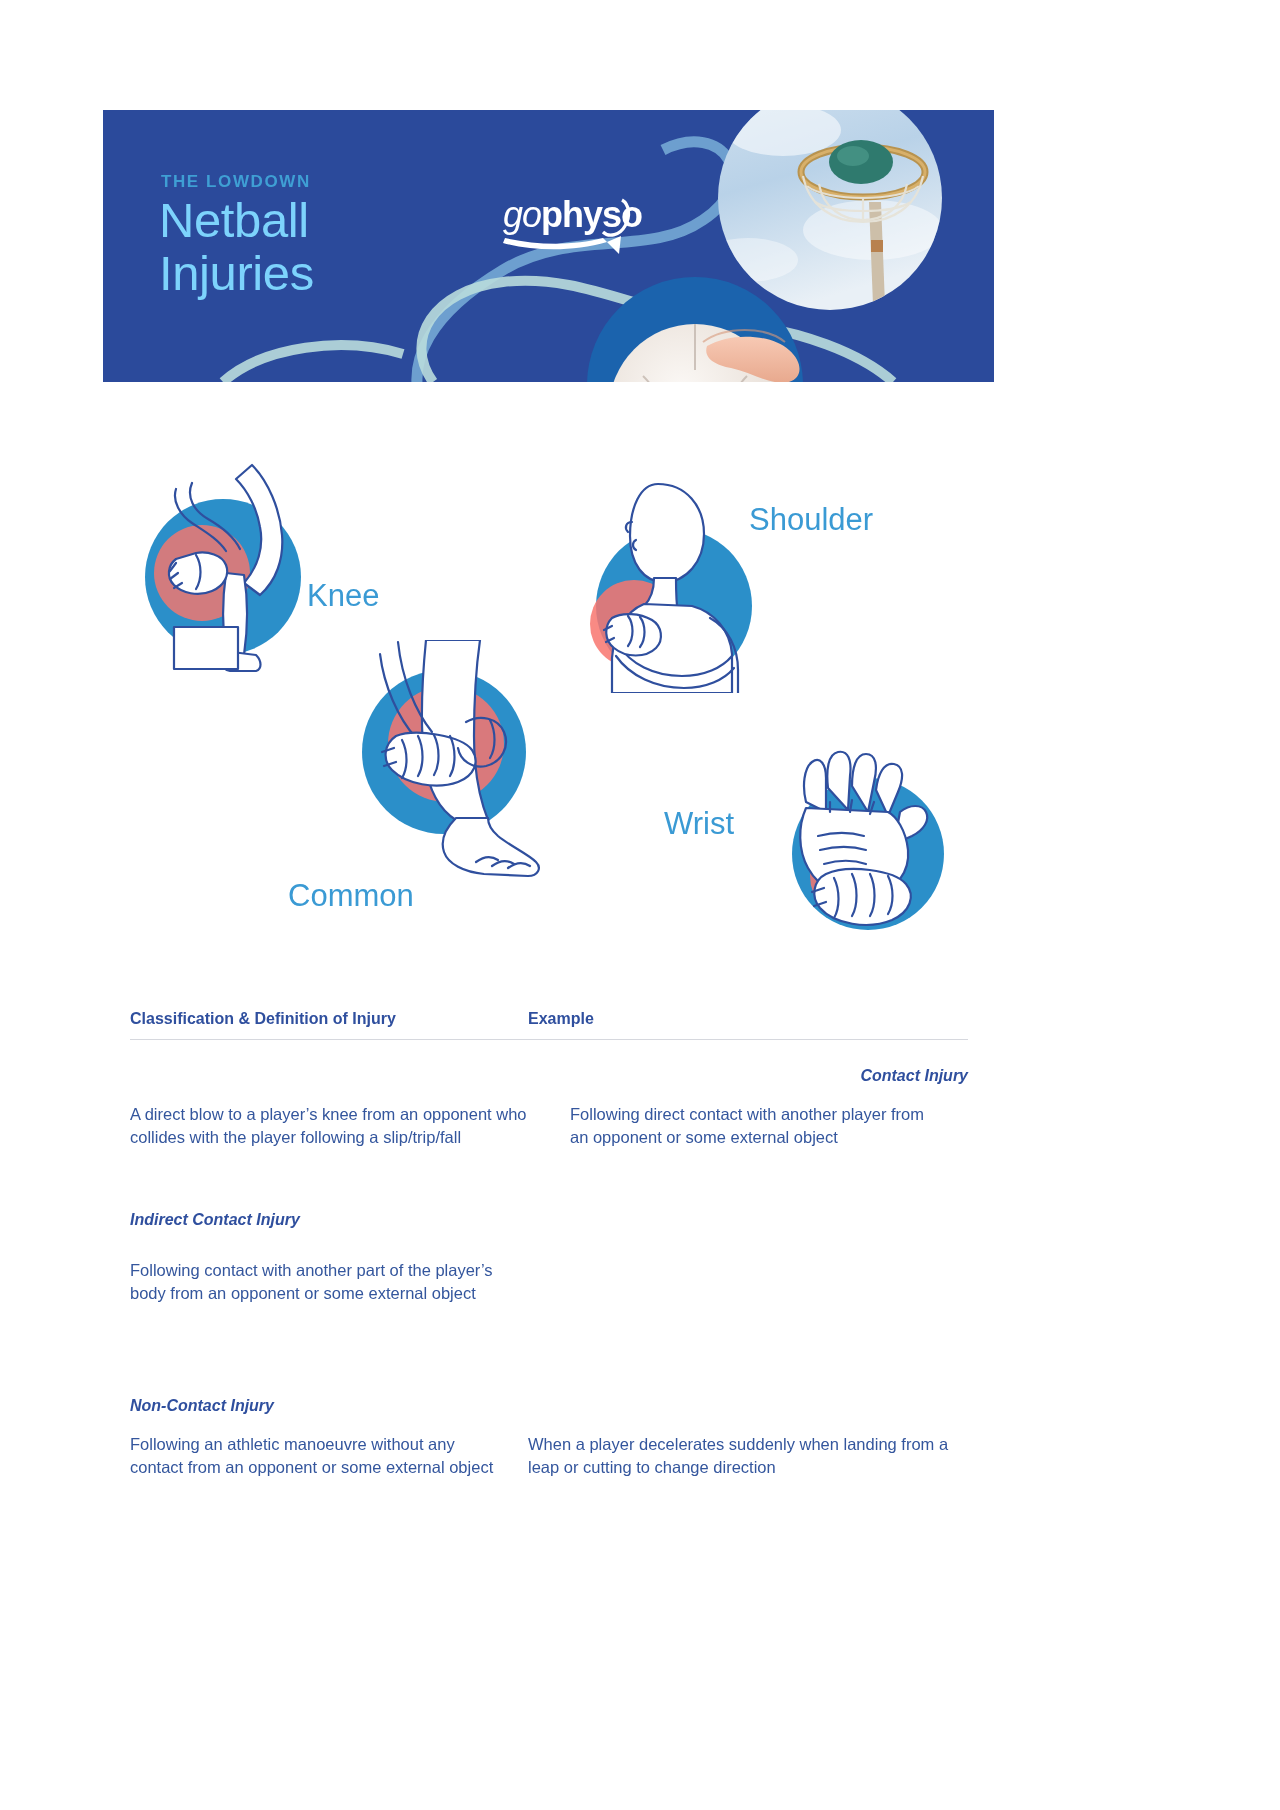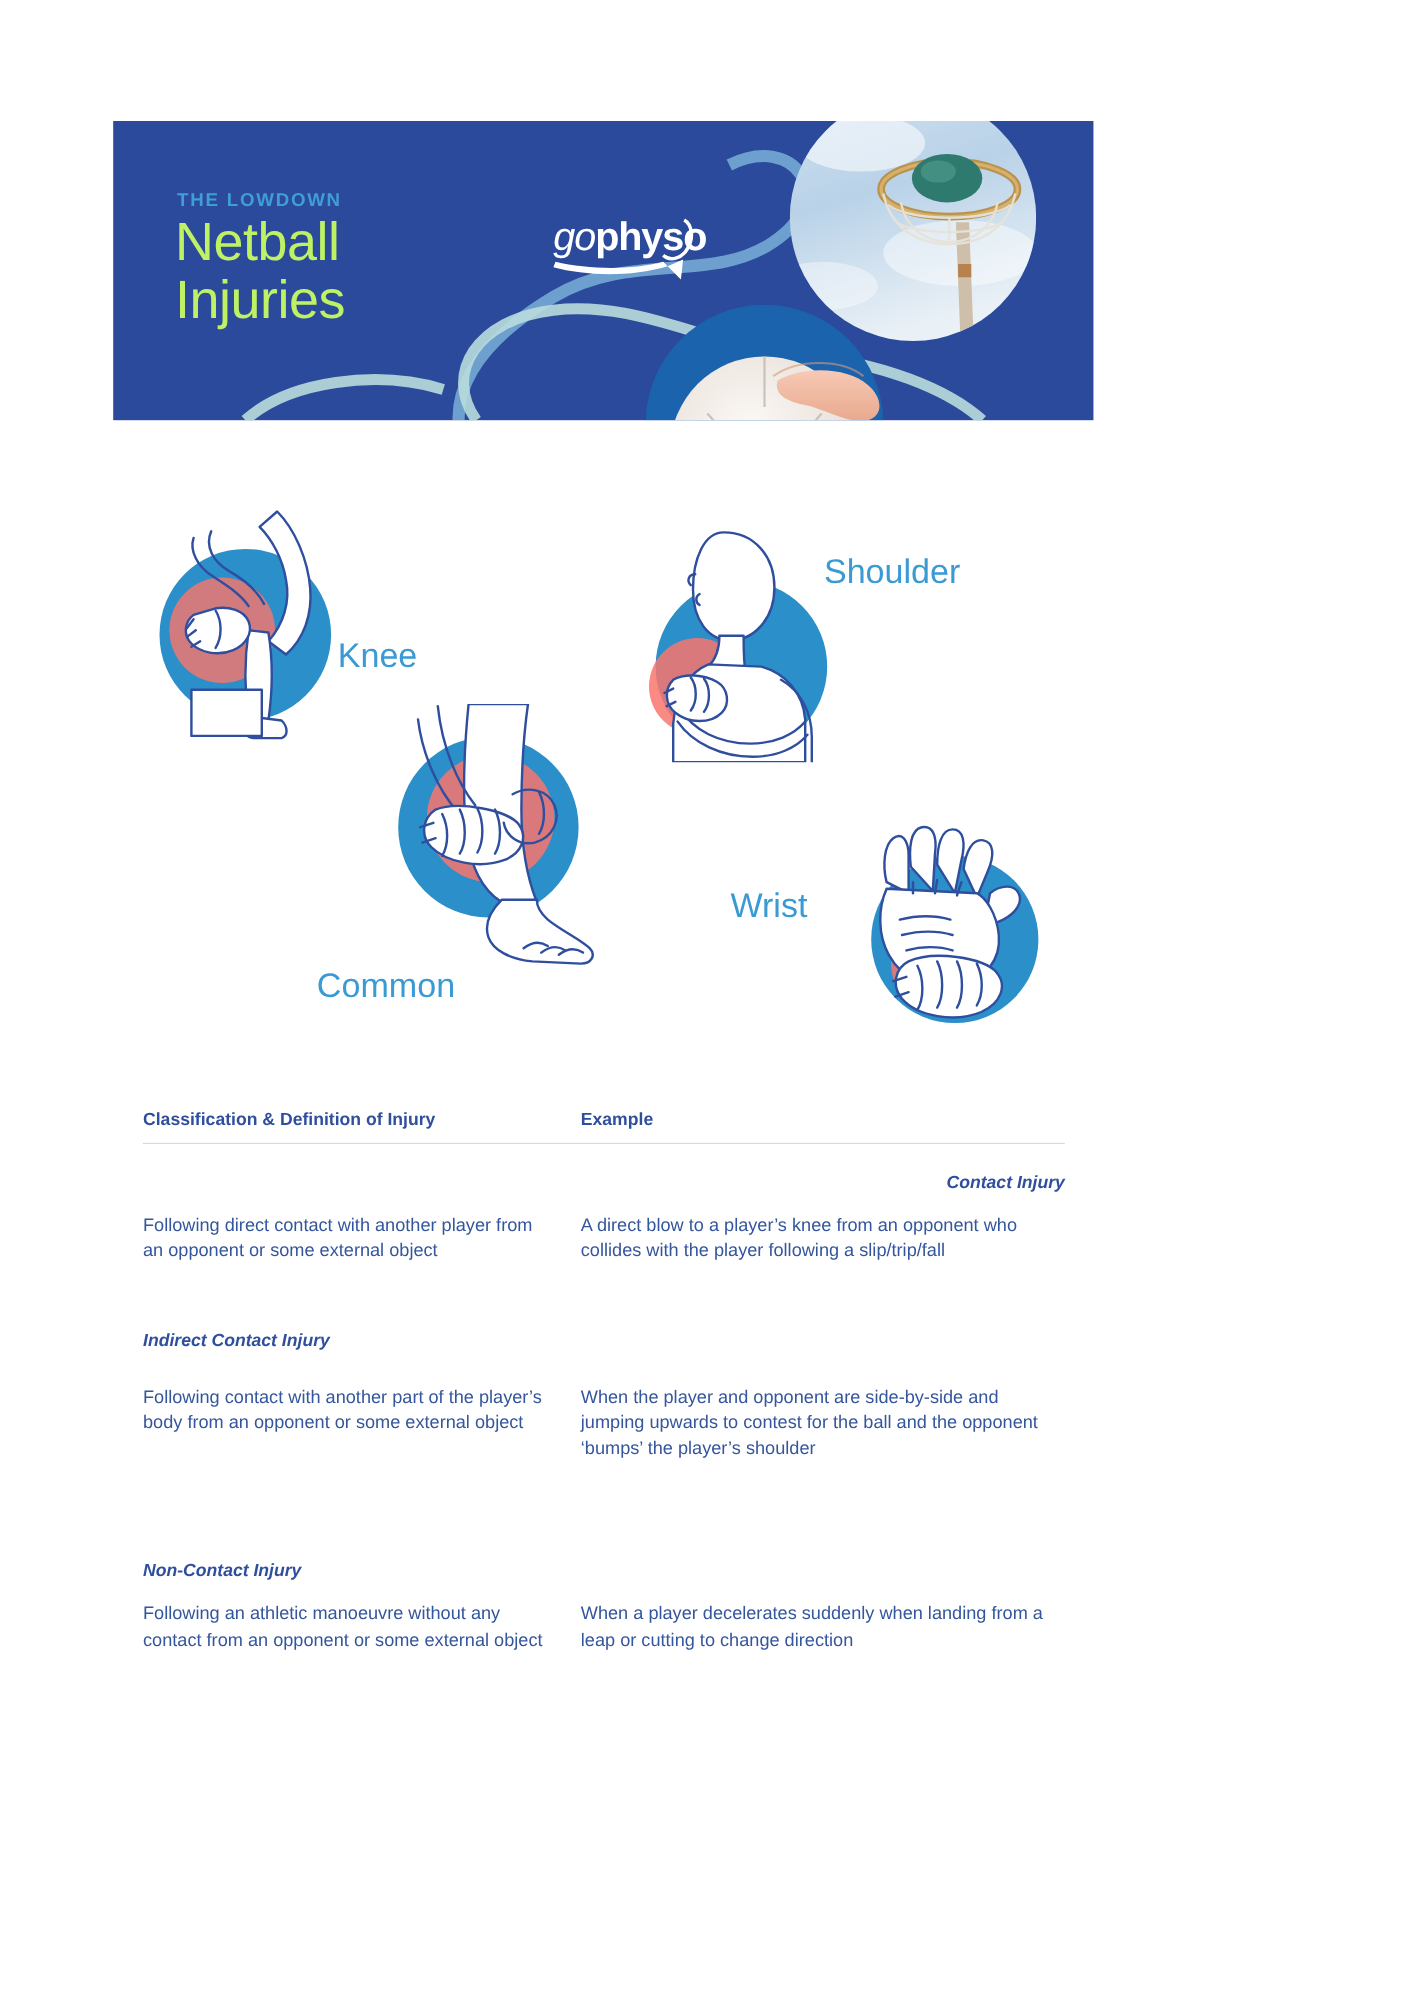--- a/index.html
+++ b/index.html
@@ -28,21 +28,21 @@
 
   .lowdown {
     position: absolute; left: 58px; top: 62px;
     font-size: 17px; font-weight: bold; letter-spacing: 1.6px;
     color: #3f9fd4;
     z-index: 6;
   }
   .banner-title {
     position: absolute; left: 56px; top: 84px;
     font-size: 49px; font-weight: normal; line-height: 1.08;
-    color: #bef264; letter-spacing: -0.4px;
+    color: #7dd3fc; letter-spacing: -0.4px;
     z-index: 6;
   }
   .banner-title span { display: block; }
 
   
   .logo {
     position: absolute; left: 400px; top: 84px;
     width: 175px; height: 62px;
     z-index: 7;
   }
@@ -336,30 +336,29 @@
   <div class="table">
 
     <div class="table-head-row">
       <div class="th col-left">Classification &amp; Definition of Injury</div>
       <div class="th col-right">Example</div>
     </div>
 
     <div class="row r1">
       <div class="row-title">Contact Injury</div>
       <div class="row-body">
+        <div class="cell col-right">A direct blow to a player’s knee from an opponent who collides with the player following a slip/trip/fall</div>
         <div class="cell col-left">Following direct contact with another player from an opponent or some external object</div>
-        <div class="cell col-right">A direct blow to a player’s knee from an opponent who collides with the player following a slip/trip/fall</div>
       </div>
     </div>
 
     <div class="row r2">
       <div class="row-title">Indirect Contact Injury</div>
       <div class="row-body">
         <div class="cell col-left">Following contact with another part of the player’s body from an opponent or some external object</div>
-        <div class="cell col-right">When the player and opponent are side-by-side and jumping upwards to contest for the ball and the opponent ‘bumps’ the player’s shoulder</div>
       </div>
     </div>
 
     <div class="row r3">
       <div class="row-title">Non-Contact Injury</div>
       <div class="row-body">
         <div class="cell col-left">Following an athletic manoeuvre without any contact from an opponent or some external object</div>
         <div class="cell col-right">When a player decelerates suddenly when landing from a leap or cutting to change direction</div>
       </div>
     </div>

